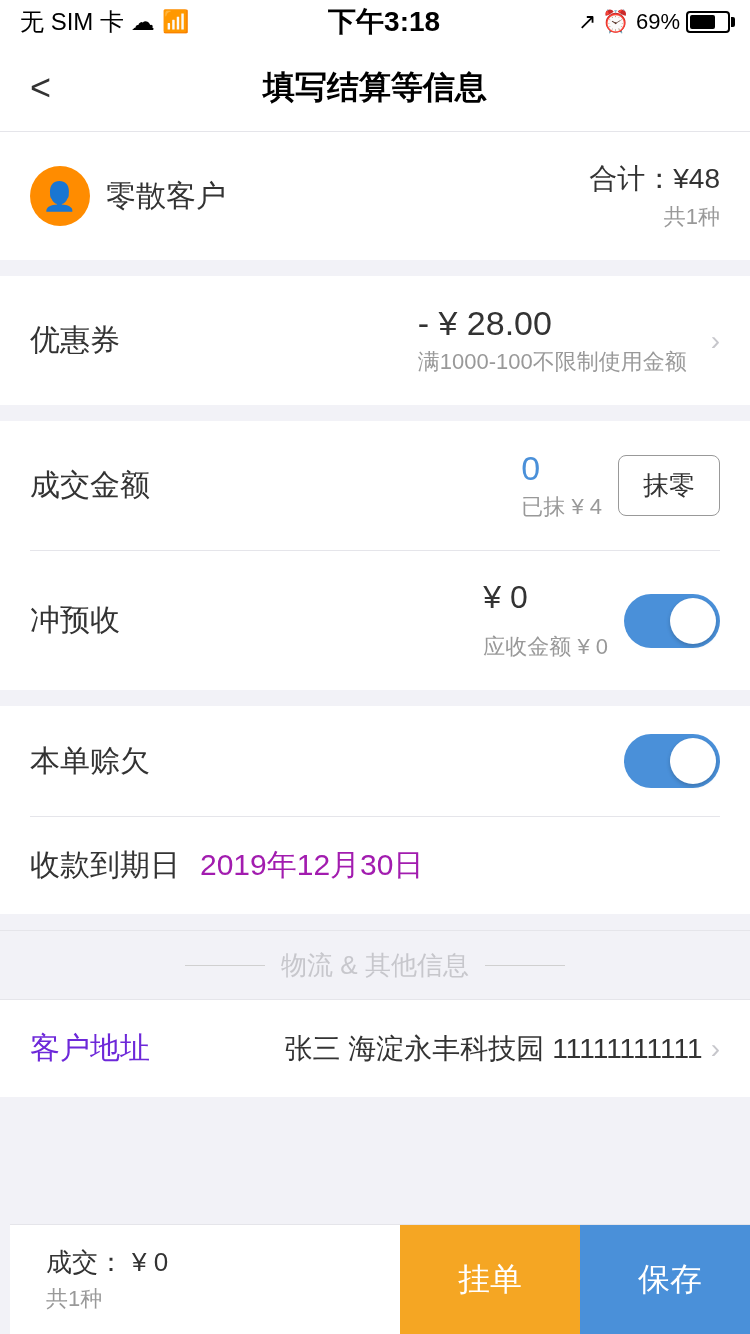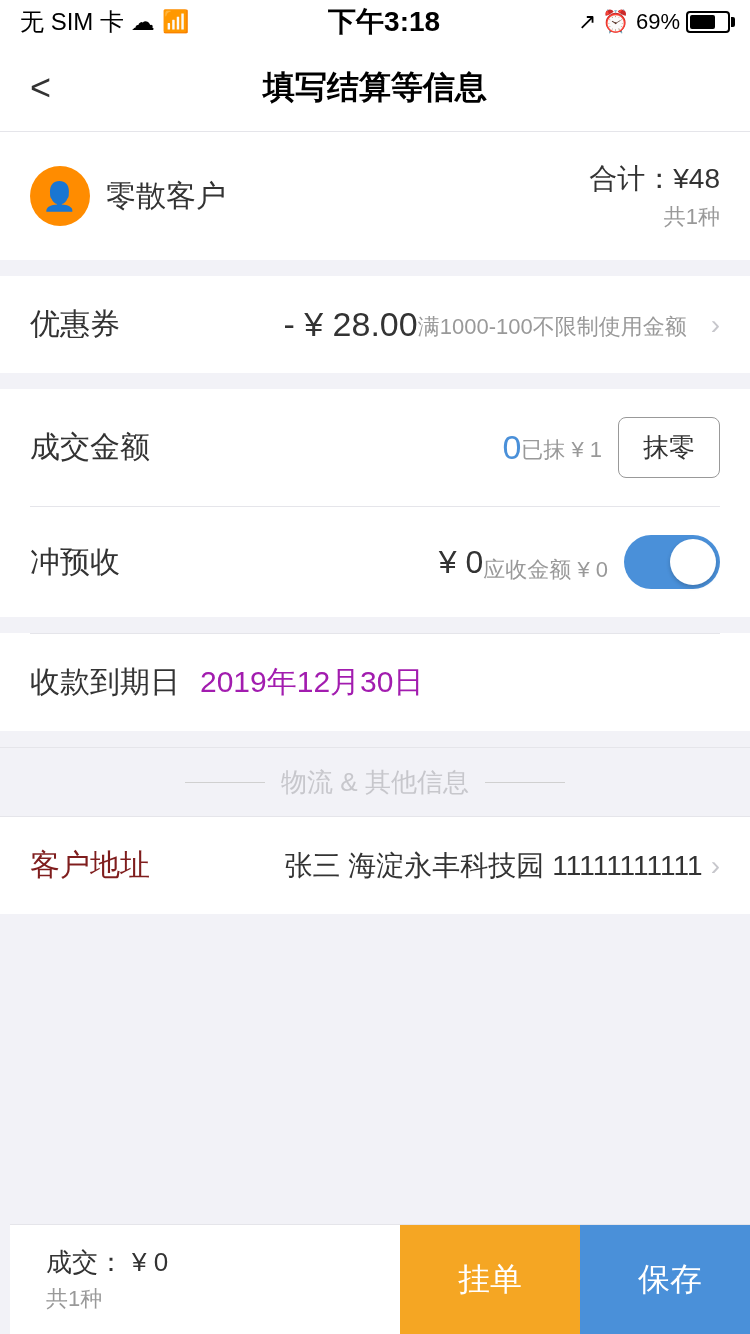--- a/index.html
+++ b/index.html
@@ -104,21 +104,21 @@
       align-items: center;
       justify-content: space-between;
       min-height: 90px;
     }
     .row-label {
       font-size: 30px;
       color: #333;
       font-weight: 400;
     }
     .row-right { display: flex; align-items: center; gap: 16px; text-align: right; }
-    .row-right-stack { display: flex; flex-direction: row; align-items: center; }
+    .row-right-stack { display: flex; flex-direction: column; align-items: flex-start; }
 
     
     .coupon-discount { font-size: 34px; color: #333; font-weight: 500; }
     .coupon-desc { font-size: 22px; color: #999; margin-top: 4px; }
     .chevron { color: #c7c7cc; font-size: 28px; margin-left: 8px; }
 
     
     .amount-value { font-size: 34px; color: #4a90d9; font-weight: 500; }
     .amount-sub { font-size: 22px; color: #999; margin-top: 4px; }
     .round-btn {
@@ -187,21 +187,21 @@
 
     
     .address-row {
       background: #fff;
       padding: 28px 30px;
       display: flex;
       align-items: center;
       justify-content: space-between;
       min-height: 90px;
     }
-    .address-label { font-size: 30px; color: #7f1d1d; min-width: 100px; }
+    .address-label { font-size: 30px; color: #6d28d9; min-width: 100px; }
     .address-value { font-size: 28px; color: #333; flex: 1; margin-left: 20px; text-align: right; }
 
     
     .bottom-spacer { height: 200px; background: #f2f2f7; }
 
     
     .bottom-bar {
       position: fixed;
       bottom: 0; left: 10px;
       width: 750px;
@@ -294,21 +294,21 @@
   </div>
 
   <div class="divider-lg"></div>
 
   <div class="section">
     <div class="row">
       <span class="row-label">成交金额</span>
       <div class="row-right">
         <div class="row-right-stack">
           <span class="amount-value">0</span>
-          <span class="amount-sub">已抹  ¥ 1</span>
+          <span class="amount-sub">已抹  ¥ 4</span>
         </div>
         <button class="round-btn">抹零</button>
       </div>
     </div>
 
     <div class="divider-sm"></div>
 
     <div class="row">
       <span class="row-label">冲预收</span>
       <div class="row-right">
@@ -319,20 +319,26 @@
         <div class="toggle">
           <div class="toggle-knob"></div>
         </div>
       </div>
     </div>
   </div>
 
   <div class="divider-lg"></div>
 
   <div class="section">
+    <div class="debt-row">
+      <span class="row-label">本单赊欠</span>
+      <div class="toggle">
+        <div class="toggle-knob"></div>
+      </div>
+    </div>
 
     <div class="divider-sm"></div>
 
     <div class="due-date-row">
       <span class="due-date-label">收款到期日</span>
       <span class="due-date-value">2019年12月30日</span>
     </div>
   </div>
 
   <div class="divider-lg"></div>

